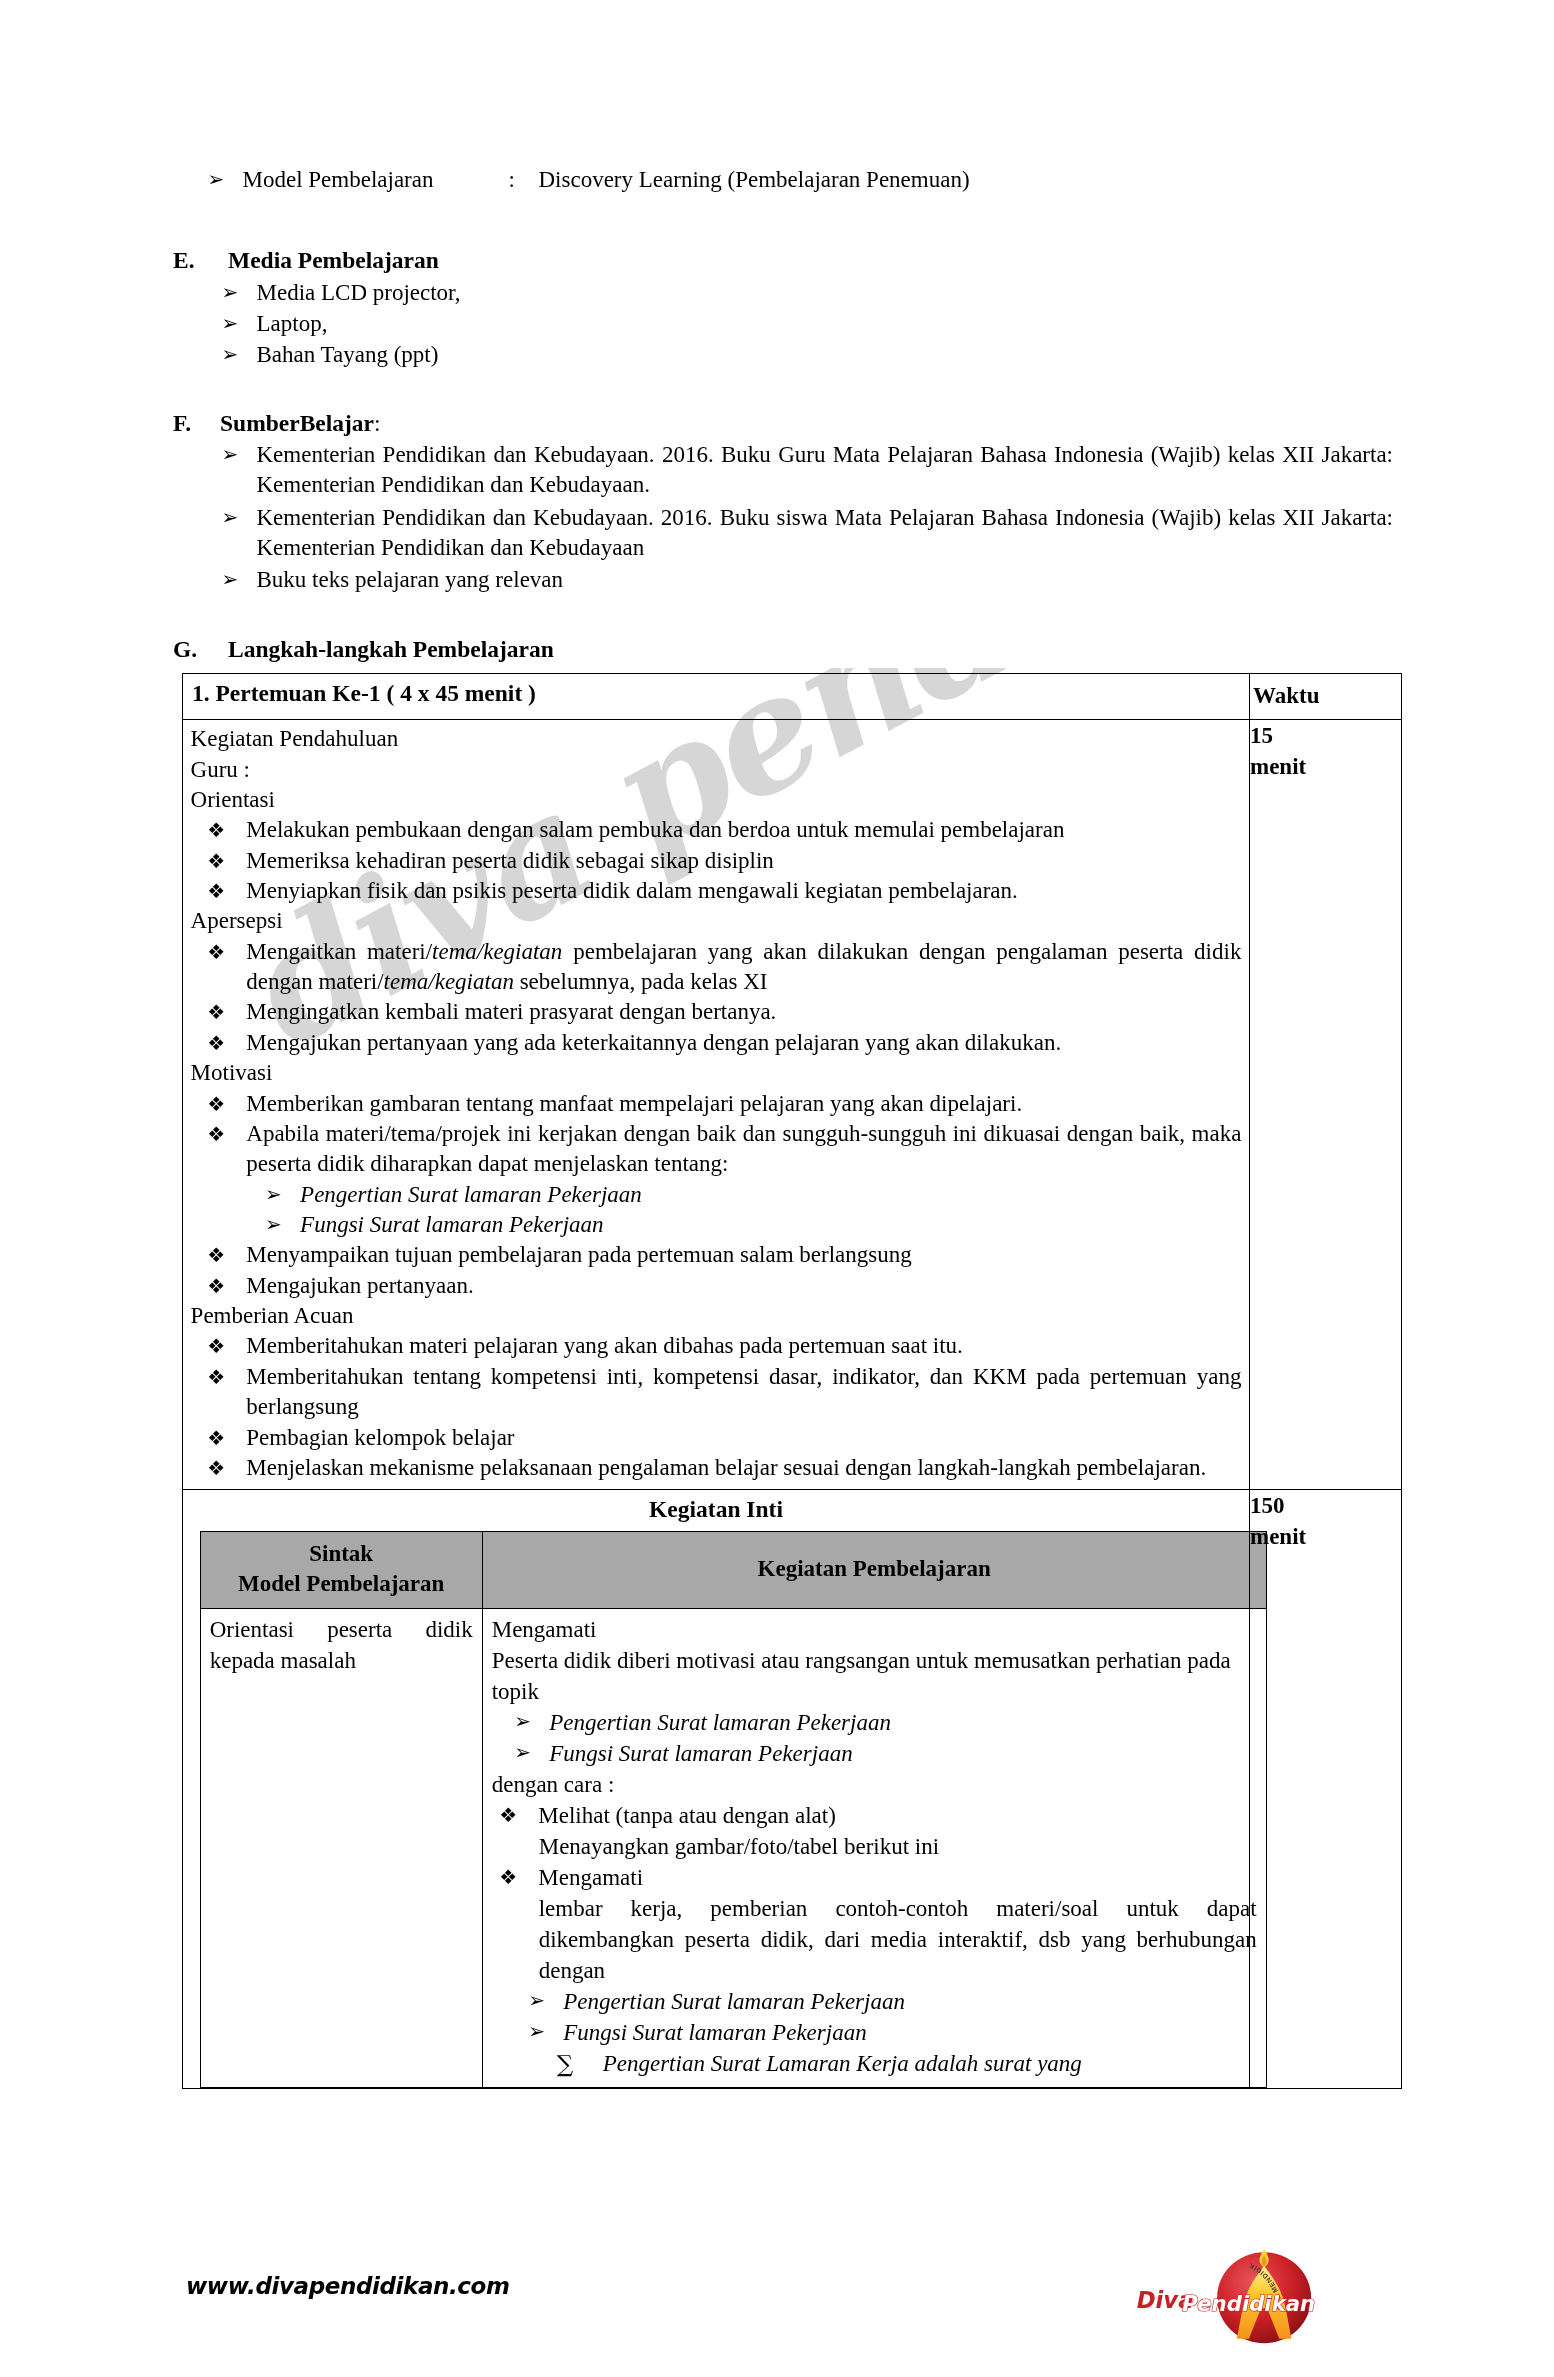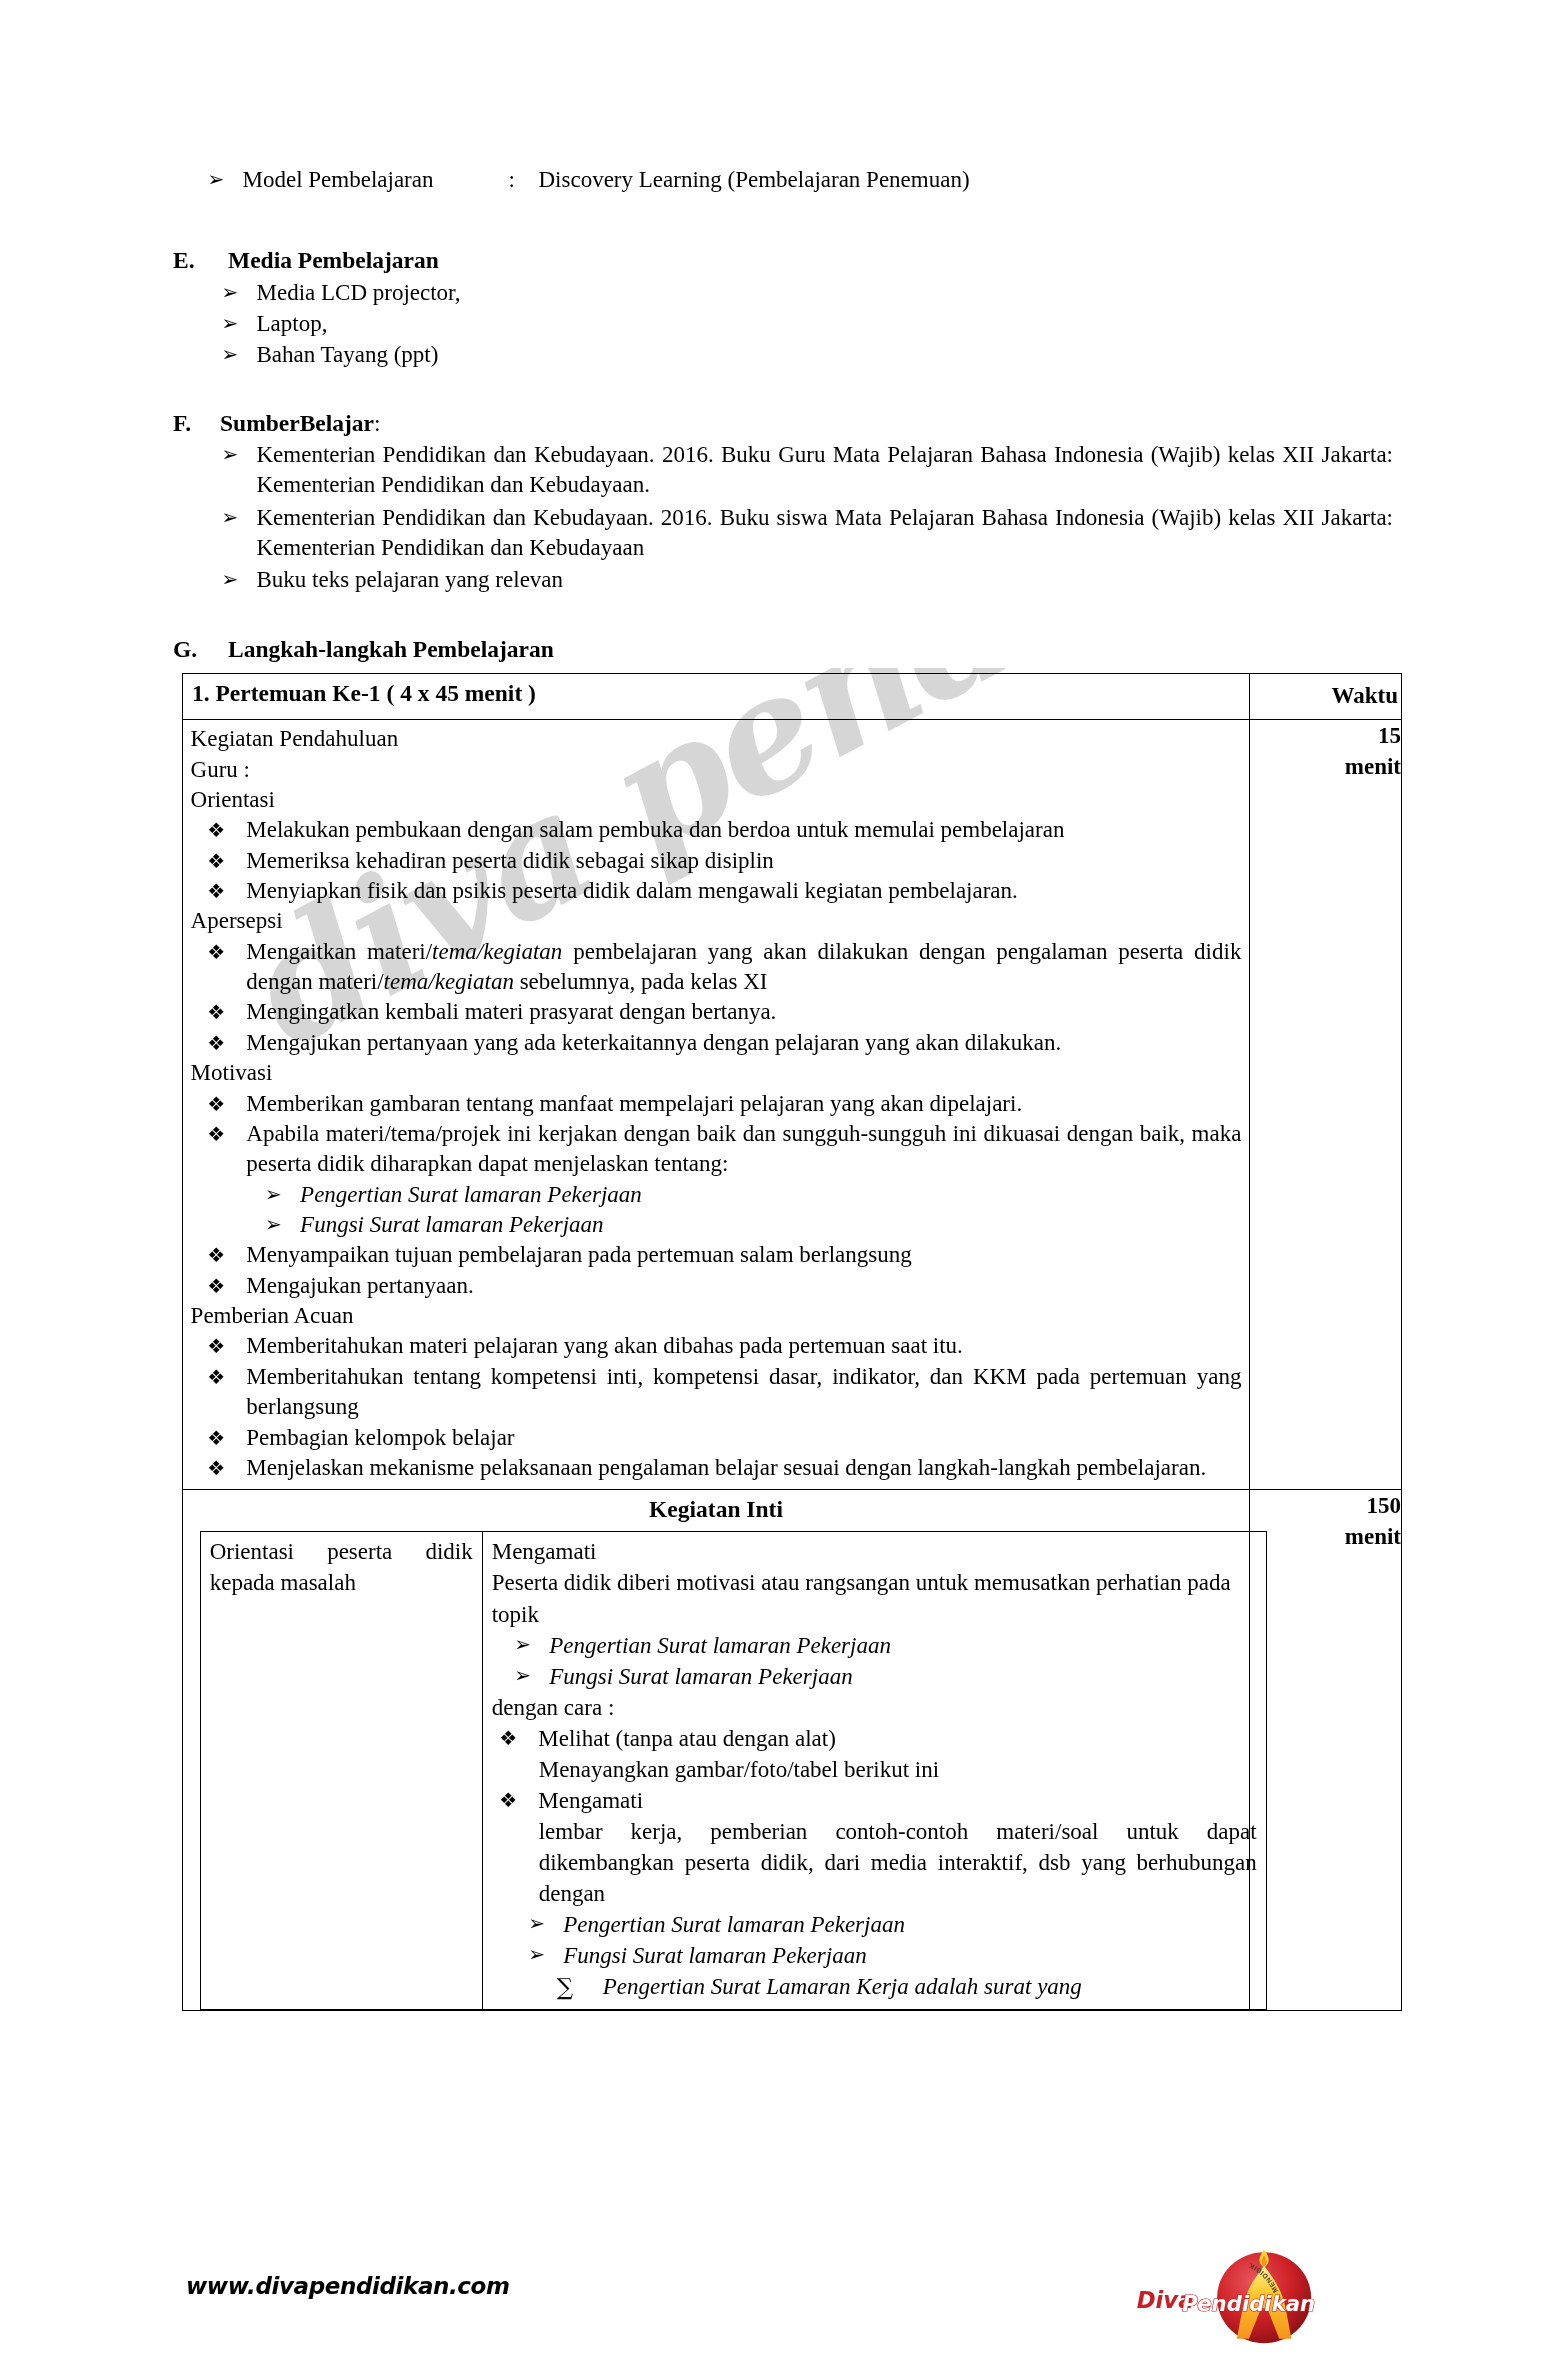--- a/index.html
+++ b/index.html
@@ -122,21 +122,21 @@
     padding: 0;
     background: transparent;
   }
   .hdr-blue { background: #cdd8ed; }
   .cell-pad {
     padding: 4.6px 7.6px 6px 7.6px;
     font-size: 23px;
     line-height: 1.32;
   }
   .waktu-cell {
-    text-align: right;
+    text-align: left;
     font-weight: bold;
     font-size: 23px;
     vertical-align: middle;
     line-height: 1.35;
   }
   .hdr-title {
     font-weight: bold;
     font-size: 23.5px;
     padding: 6px 7.6px 7.6px 9px;
   }
@@ -370,20 +370,29 @@
       <tr>
         <td>
           <div class="center-b" style="padding:6px 7.6px 3px 7.6px;">Kegiatan Inti</div>
 
           <table class="inner">
             <colgroup>
               <col style="width:282px;">
               <col style="width:784px;">
             </colgroup>
             <tbody>
+              <tr>
+                <td class="hdr-gray">
+                  <div>Sintak</div>
+                  <div>Model Pembelajaran</div>
+                </td>
+                <td class="hdr-gray">
+                  <span>Kegiatan Pembelajaran</span>
+                </td>
+              </tr>
               <tr>
                 <td class="body-cell">
                   <div class="just">Orientasi peserta didik kepada masalah</div>
                 </td>
                 <td class="body-cell">
                   <div class="b">Mengamati</div>
                   <div>Peserta didik diberi motivasi atau rangsangan untuk memusatkan perhatian pada topik</div>
 
                   <div class="row" style="margin-left:21px;">
                     <span class="bullet-arrow">➢</span>

